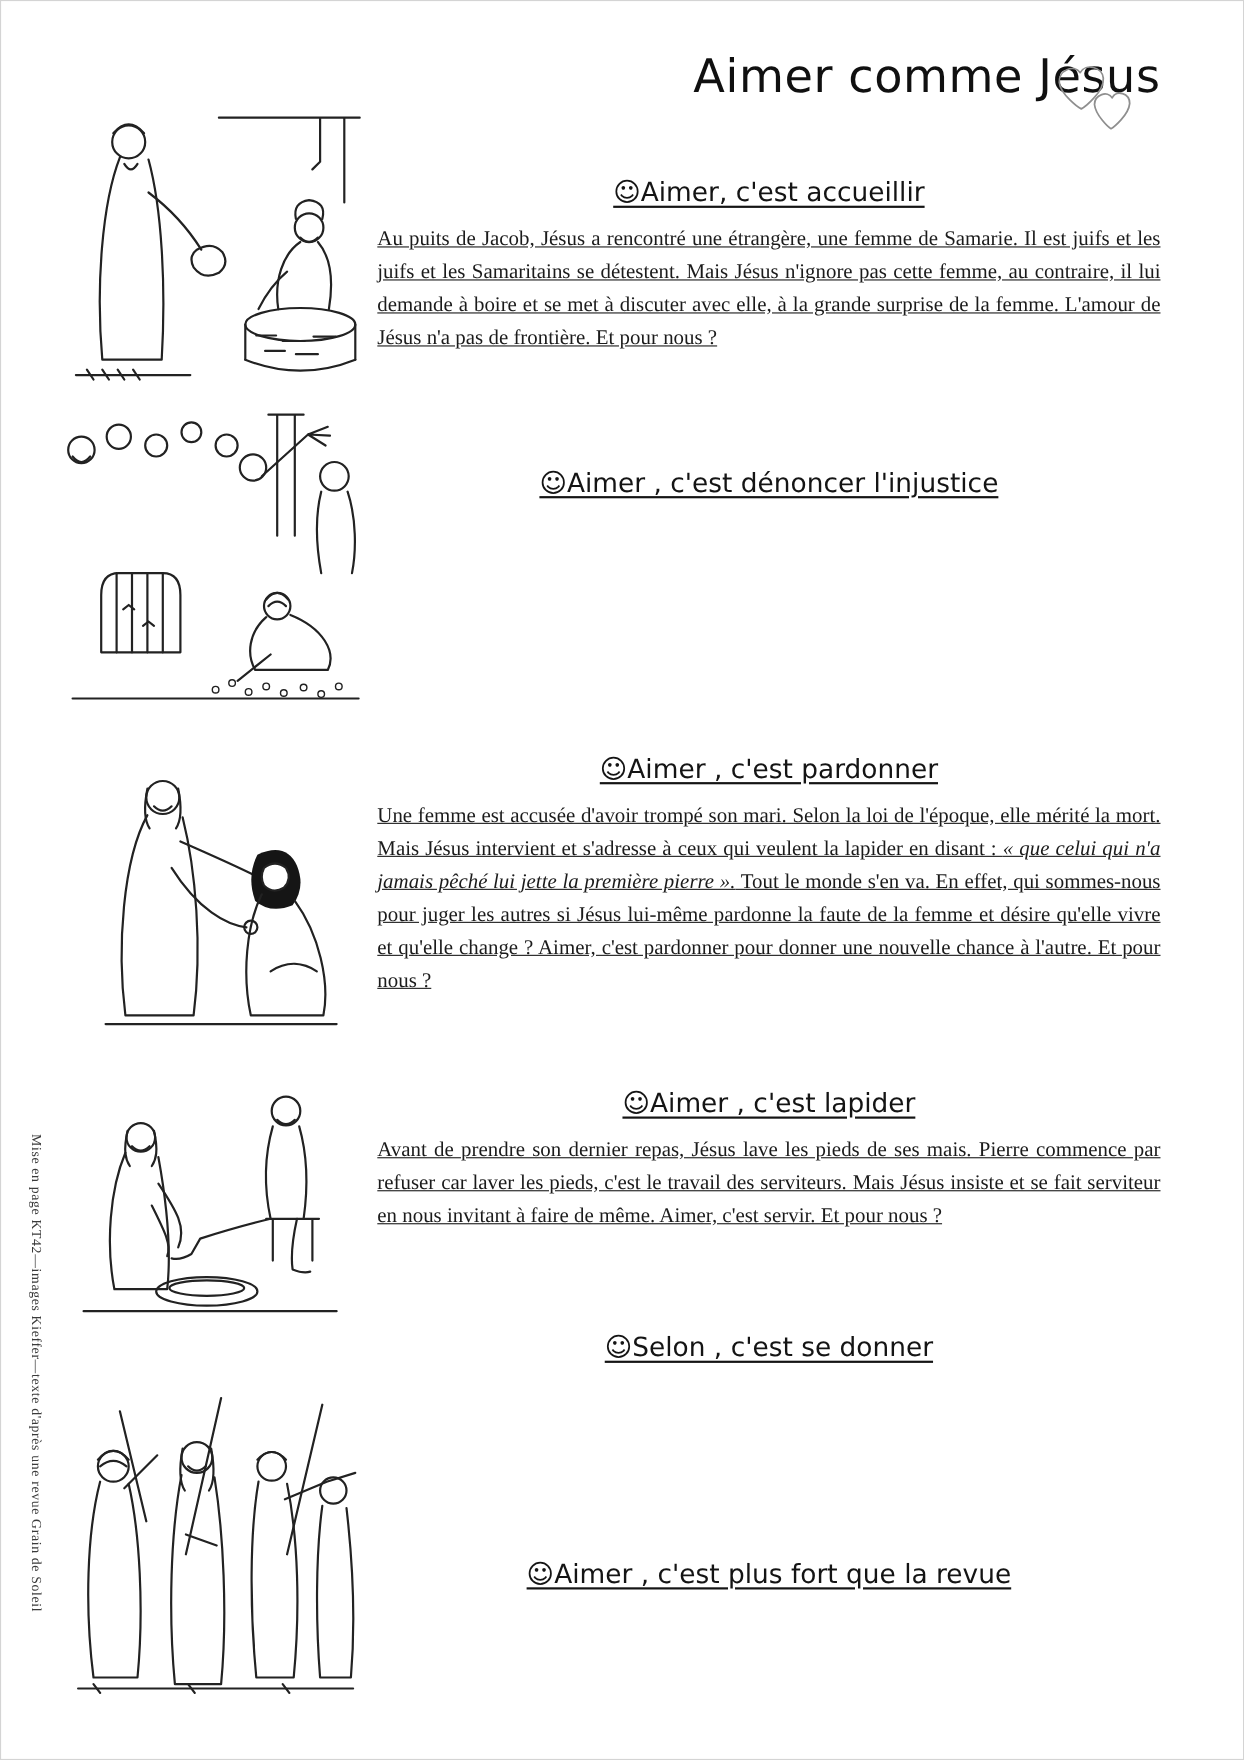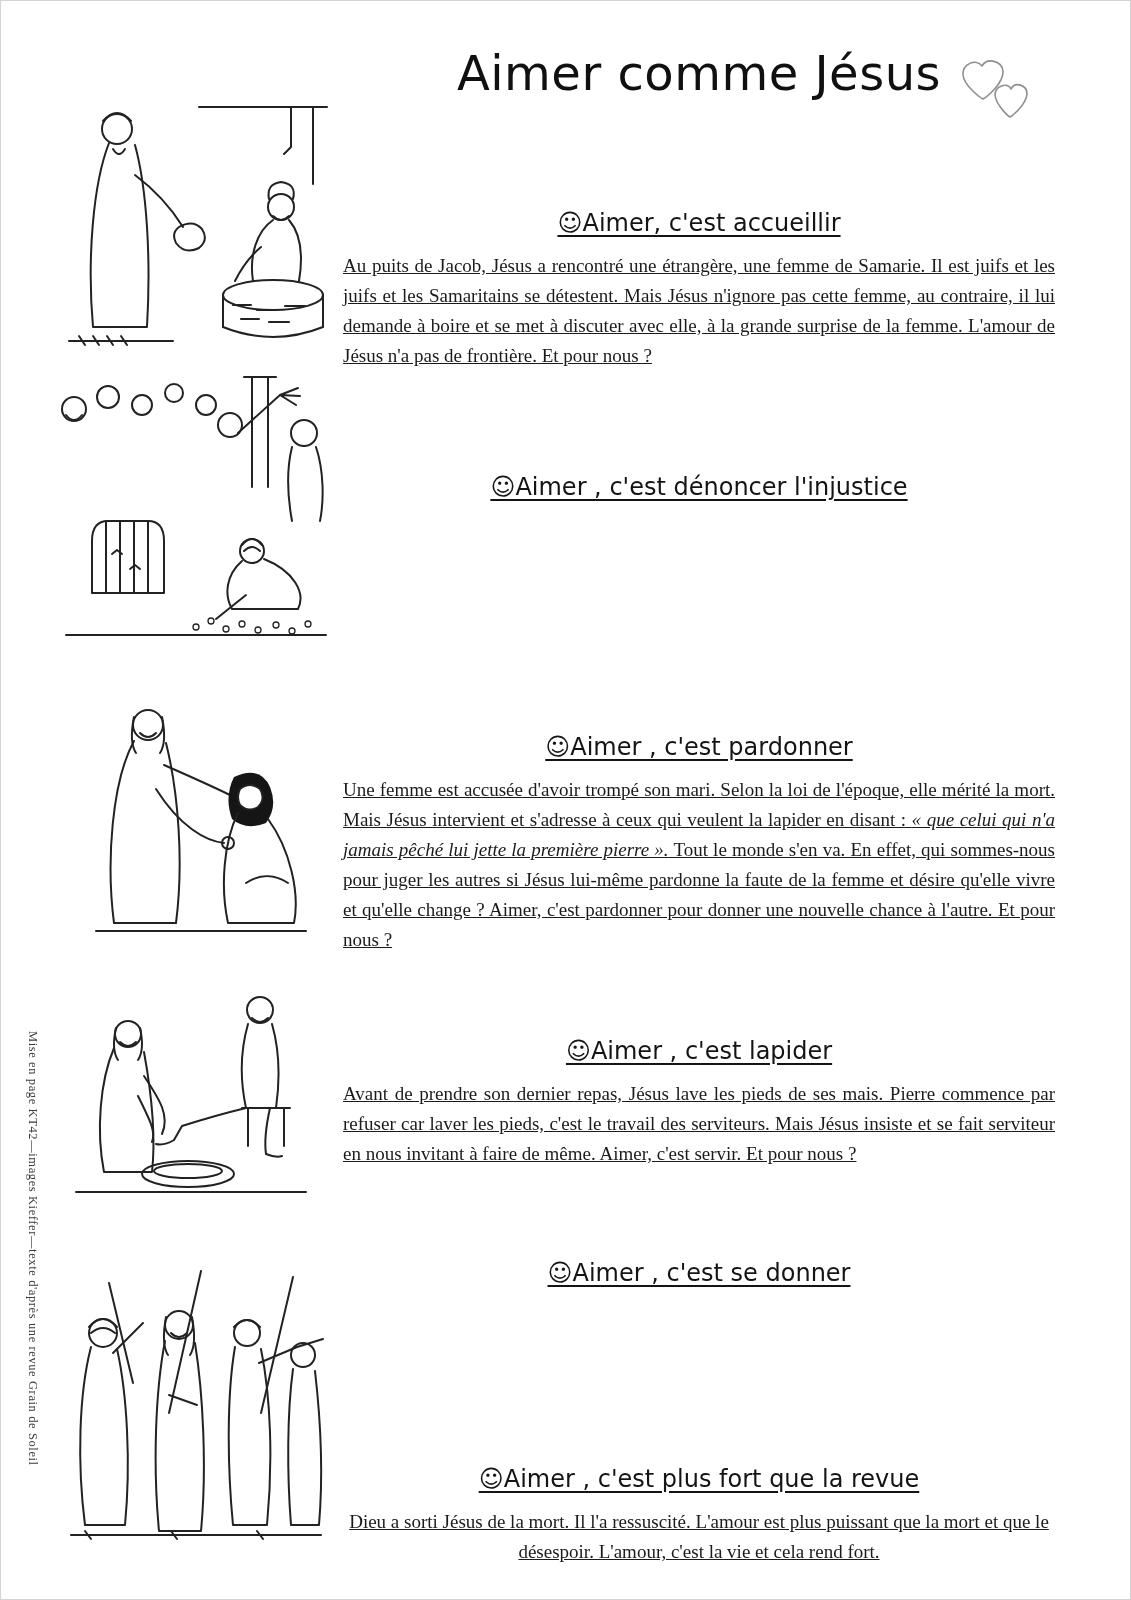--- a/index.html
+++ b/index.html
@@ -3,30 +3,30 @@
 <meta charset="utf-8">
 <style>
   html,body { margin:0; padding:0; background:#e8e8e8; }
   .page {
     position:relative; width:1131px; height:1600px; margin:0 auto;
     background:#ffffff; border:1px solid #d4d4d4; box-sizing:border-box;
     font-family:"Liberation Serif", serif; color:#1b1b1b; overflow:hidden;
   }
   .title {
     position:absolute; left:342px; top:44px; width:712px; margin:0;
-    text-align:center; font-family:"DejaVu Sans", sans-serif;
-    font-size:48px; font-weight:500; color:#101010; letter-spacing:0.5px;
+    text-align:right; font-family:"DejaVu Sans", sans-serif;
+    font-size:42px; font-weight:500; color:#101010; letter-spacing:0.5px;
   }
   .hearts { position:absolute; left:948px; top:52px; width:90px; height:82px; }
   .illustration { position:absolute; }
   .illustration svg { display:block; width:100%; height:100%; }
   .sk { stroke:#222; stroke-width:2; fill:none; stroke-linecap:round; stroke-linejoin:round; }
   .sk-thin { stroke:#222; stroke-width:1.3; fill:none; stroke-linecap:round; }
   .sk-fill { fill:#151515; stroke:none; }
-  .section { position:absolute; left:342px; width:712px;margin-top:48px; }
+  .section { position:absolute; left:342px; width:712px; }
   .section h2 {
     margin:0 0 14px 0; text-align:center;
     font-family:"DejaVu Sans", sans-serif; font-size:24px; font-weight:500;
     color:#141414; text-decoration:underline; text-underline-offset:4px;
   }
   .section p { margin:0; font-size:19px; line-height:30px; text-align:justify;text-decoration:underline; }
   .section.centered p { text-align:center; }
   .section em { font-style:italic; }
   .credit {
     position:absolute; left:24px; top:1030px; height:566px;
@@ -192,23 +192,22 @@
     <h2>☺Aimer , c'est pardonner</h2>
     <p><span>Une femme est accusée d'avoir trompé son mari. Selon la loi de l'époque, elle mérité la mort. Mais Jésus intervient et s'adresse à ceux qui veulent la lapider en disant : </span><em>« que celui qui n'a jamais pêché lui jette la première pierre ».</em><span> Tout le monde s'en va. En effet, qui sommes-nous pour juger les autres si Jésus lui-même pardonne la faute de la femme et désire qu'elle vivre et qu'elle change ? Aimer, c'est pardonner pour donner une nouvelle chance à l'autre. Et pour nous ?</span></p>
   </section>
 
   <section class="section" style="top:988px">
     <h2>☺Aimer , c'est lapider</h2>
     <p>Avant de prendre son dernier repas, Jésus lave les pieds de ses mais. Pierre commence par refuser car laver les pieds, c'est le travail des serviteurs. Mais Jésus insiste et se fait serviteur en nous invitant à faire de même. Aimer, c'est servir. Et pour nous ?</p>
   </section>
 
   <section class="section" style="top:1210px">
-    <h2>☺Aimer , c'est se donner</h2>
+    <h2>☺Selon , c'est se donner</h2>
   </section>
 
   <section class="section centered" style="top:1416px">
     <h2>☺Aimer , c'est plus fort que la revue</h2>
-    <p>Dieu a sorti Jésus de la mort. Il l'a ressuscité. L'amour est plus puissant que la mort et que le désespoir. L'amour, c'est la vie et cela rend fort.</p>
   </section>
 
   <div class="credit">Mise en page KT42—images Kieffer—texte d'après une revue Grain de Soleil</div>
 
 </div>
 
 </body></html>

